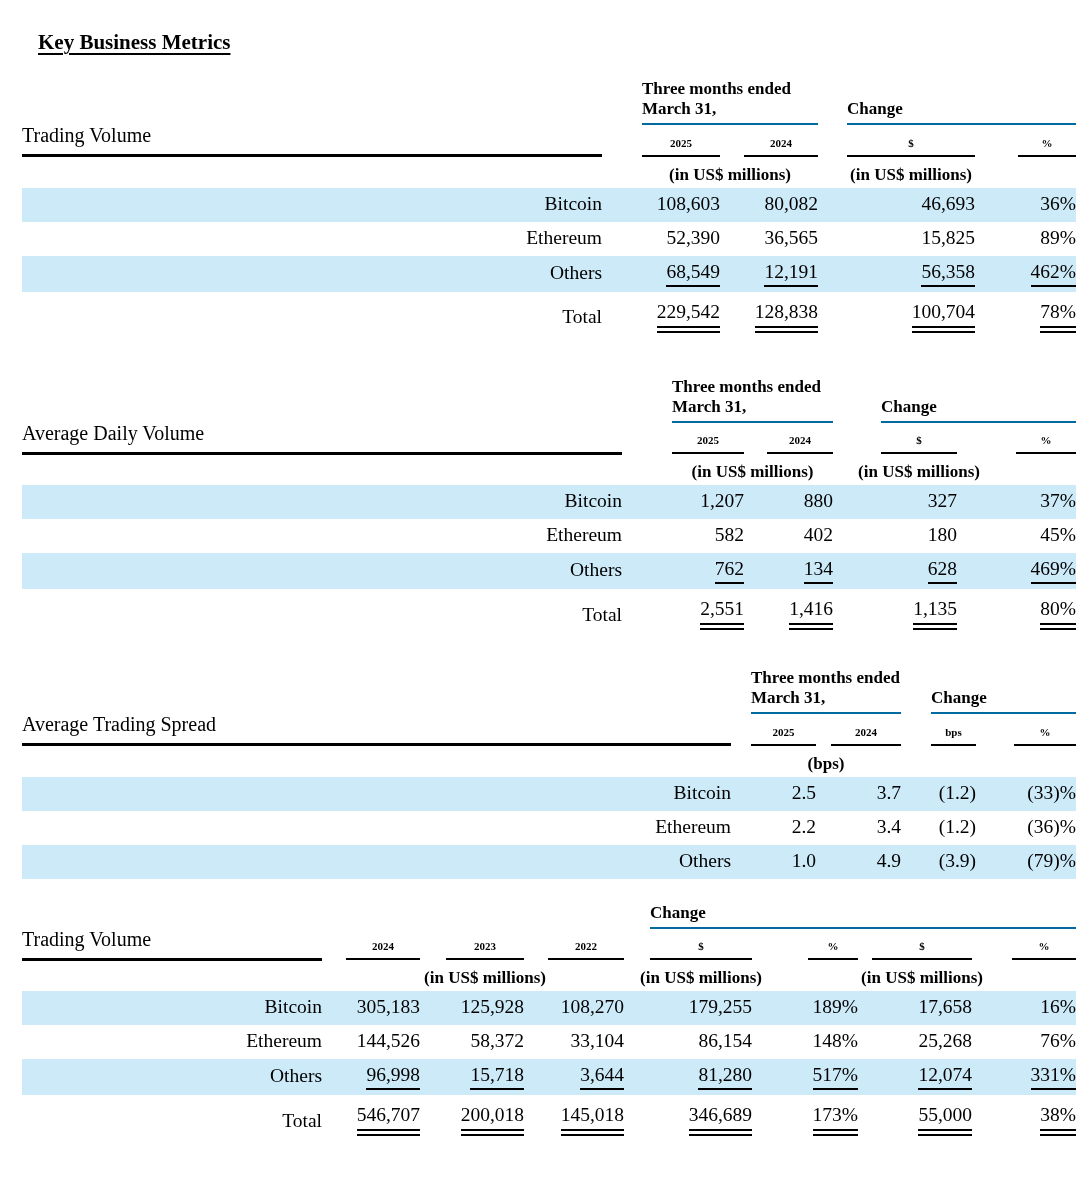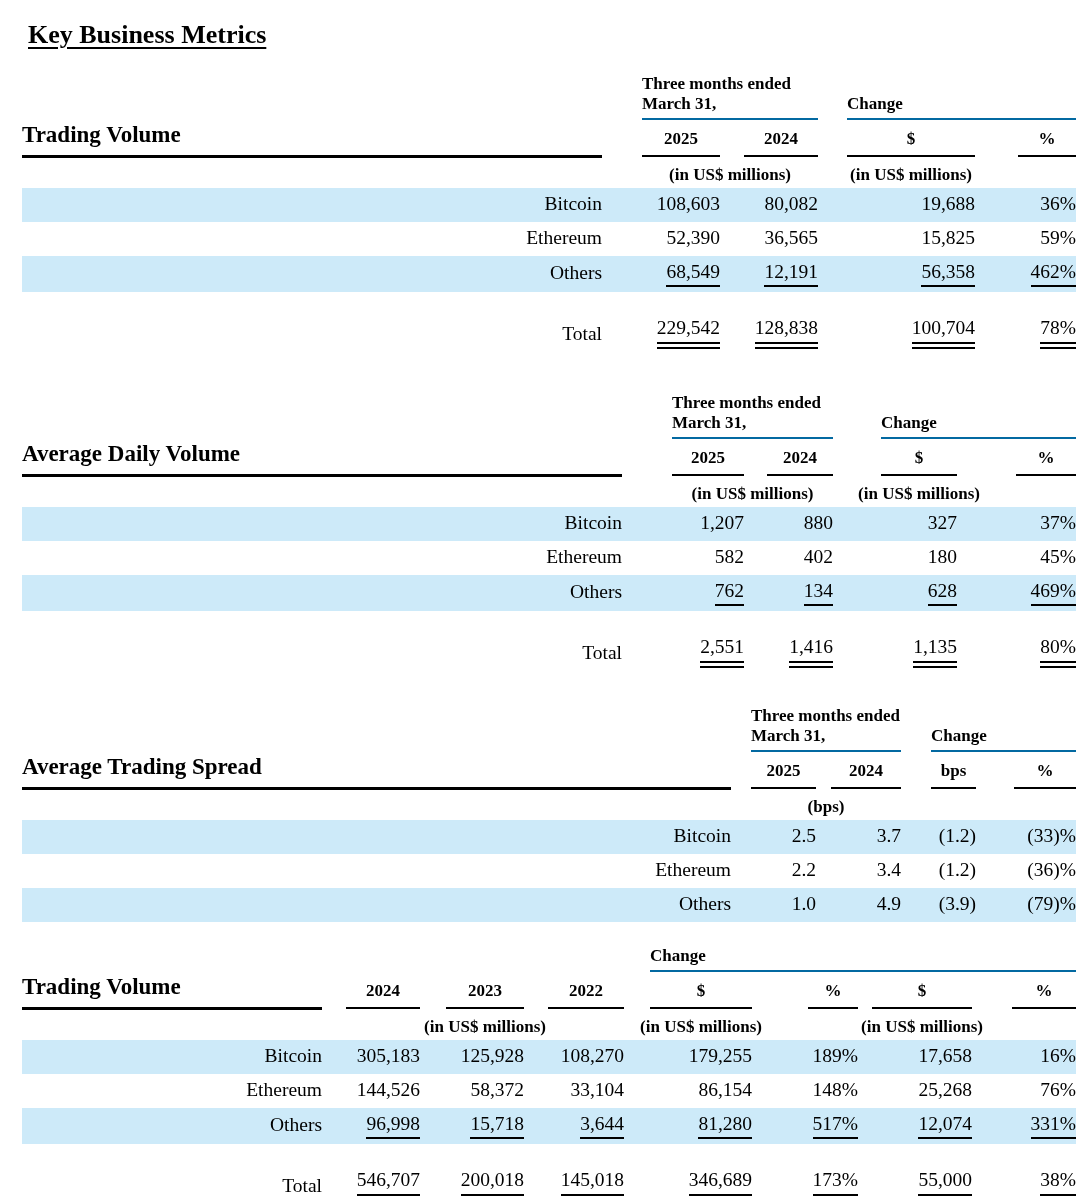--- a/index.html
+++ b/index.html
@@ -4,60 +4,60 @@
 <style>
   html,body{margin:0;padding:0;background:#ffffff;}
   body{
     width:1080px;height:1198px;box-sizing:border-box;
     padding:12px 4px 0 22px;
     font-family:"Liberation Serif","DejaVu Serif",serif;
     color:#000;
     overflow:hidden;
   }
   h1.page-title{
-    font-size:26px;font-weight:bold;margin:6px;padding:2px 0 0 0;
+    font-size:21px;font-weight:bold;margin:16px;padding:2px 0 0 0;
     text-decoration:underline;text-decoration-thickness:2px;text-underline-offset:4px;
   }
   table.fin{border-collapse:collapse;table-layout:fixed;width:1054px;}
   #t1{margin-top:24px;}
   #t2{margin-top:40px;}
   #t3{margin-top:34px;}
   #t4{margin-top:24px;}
   .fin td,.fin th{padding:0;margin:0;overflow:visible;}
   
   th.grp{
     font-weight:bold;font-size:17px;line-height:1.18;text-align:left;
     vertical-align:bottom;border-bottom:2px solid #0369a1;padding-bottom:4px;
   }
   
   th.lbl{
-    font-weight:bold;font-size:23px;text-align:left;vertical-align:bottom;
+    font-weight:normal;font-size:20px;text-align:left;vertical-align:bottom;
     border-bottom:3px solid #000;padding-bottom:7px;
   }
   
   th.col{
-    font-weight:bold;font-size:17px;text-align:center;vertical-align:bottom;
+    font-weight:bold;font-size:11px;text-align:center;vertical-align:bottom;
     border-bottom:2px solid #000;padding:9px 0 6px 0;
   }
   td.void{border:none;}
   
   td.unit{position:relative;height:31px;}
   td.unit span{
     position:absolute;left:50%;top:58%;transform:translate(-50%,-50%);
     white-space:nowrap;font-weight:bold;font-size:17px;
   }
   
   .fin tbody td{font-size:19.5px;line-height:20px;}
   td.c-label{text-align:right;padding:6px 0 8px 0;}
   td.c-num{text-align:right;padding:6px 0 8px 0;white-space:nowrap;}
   td.c-sp{}
   tr.hl td{background:#cdeaf9;}
   td.c-num span{display:inline-block;}
   td.rule-single span{border-bottom:2px solid #000;padding-bottom:3px;margin-bottom:-3px;}
-  tr.total-row td{padding-top:26px;padding-bottom:4px;}
+  tr.total-row td{padding-top:10px;padding-bottom:4px;}
   td.rule-double span{border-bottom:7px double #000;padding-bottom:4px;}
 </style>
 </head>
 <body>
 
 <h1 class="page-title">Key Business Metrics</h1>
 
 <table class="fin" id="t1">
   <colgroup>
     <col style="width:580px">
@@ -102,34 +102,34 @@
     </tr>
   </thead>
   <tbody>
       <tr class="hl">
         <td class="c-label">Bitcoin</td>
         <td class="c-sp"></td>
         <td class="c-num"><span>108,603</span></td>
         <td class="c-sp"></td>
         <td class="c-num"><span>80,082</span></td>
         <td class="c-sp"></td>
-        <td class="c-num"><span>19,688</span></td>
+        <td class="c-num"><span>46,693</span></td>
         <td class="c-sp"></td>
         <td class="c-num"><span>36%</span></td>
       </tr>
       <tr>
         <td class="c-label">Ethereum</td>
         <td class="c-sp"></td>
         <td class="c-num"><span>52,390</span></td>
         <td class="c-sp"></td>
         <td class="c-num"><span>36,565</span></td>
         <td class="c-sp"></td>
         <td class="c-num"><span>15,825</span></td>
         <td class="c-sp"></td>
-        <td class="c-num"><span>59%</span></td>
+        <td class="c-num"><span>89%</span></td>
       </tr>
       <tr class="hl">
         <td class="c-label">Others</td>
         <td class="c-sp"></td>
         <td class="c-num rule-single"><span>68,549</span></td>
         <td class="c-sp"></td>
         <td class="c-num rule-single"><span>12,191</span></td>
         <td class="c-sp"></td>
         <td class="c-num rule-single"><span>56,358</span></td>
         <td class="c-sp"></td>

